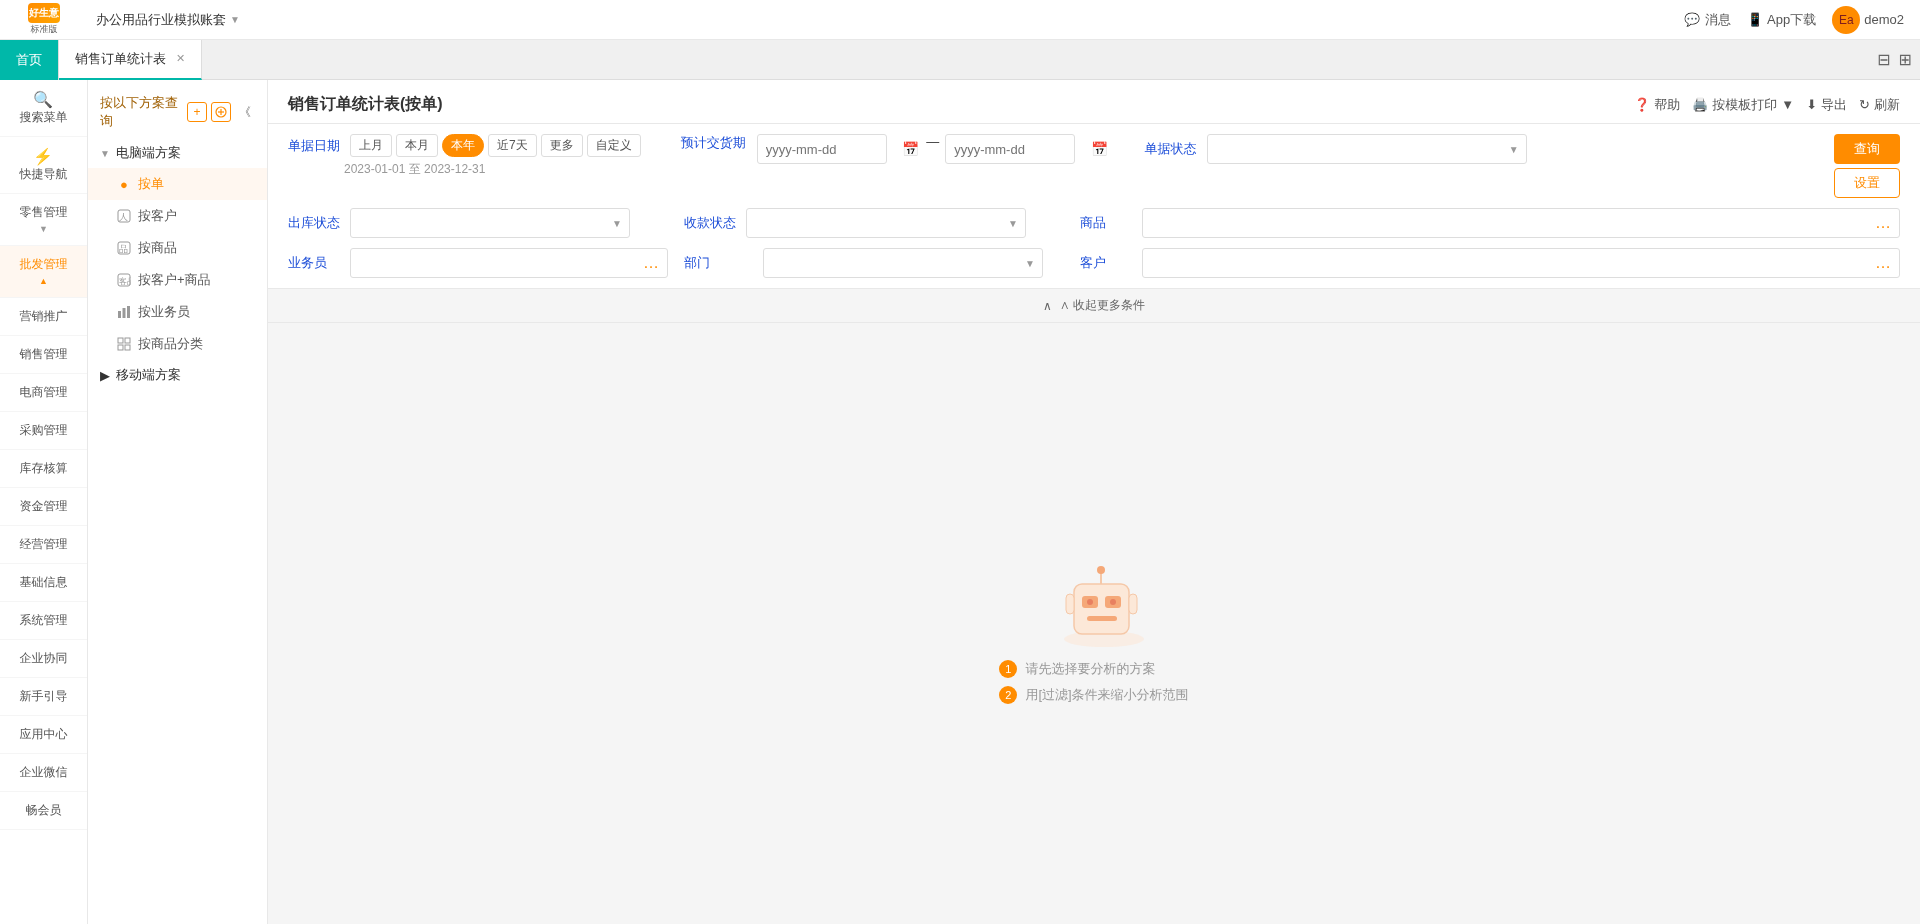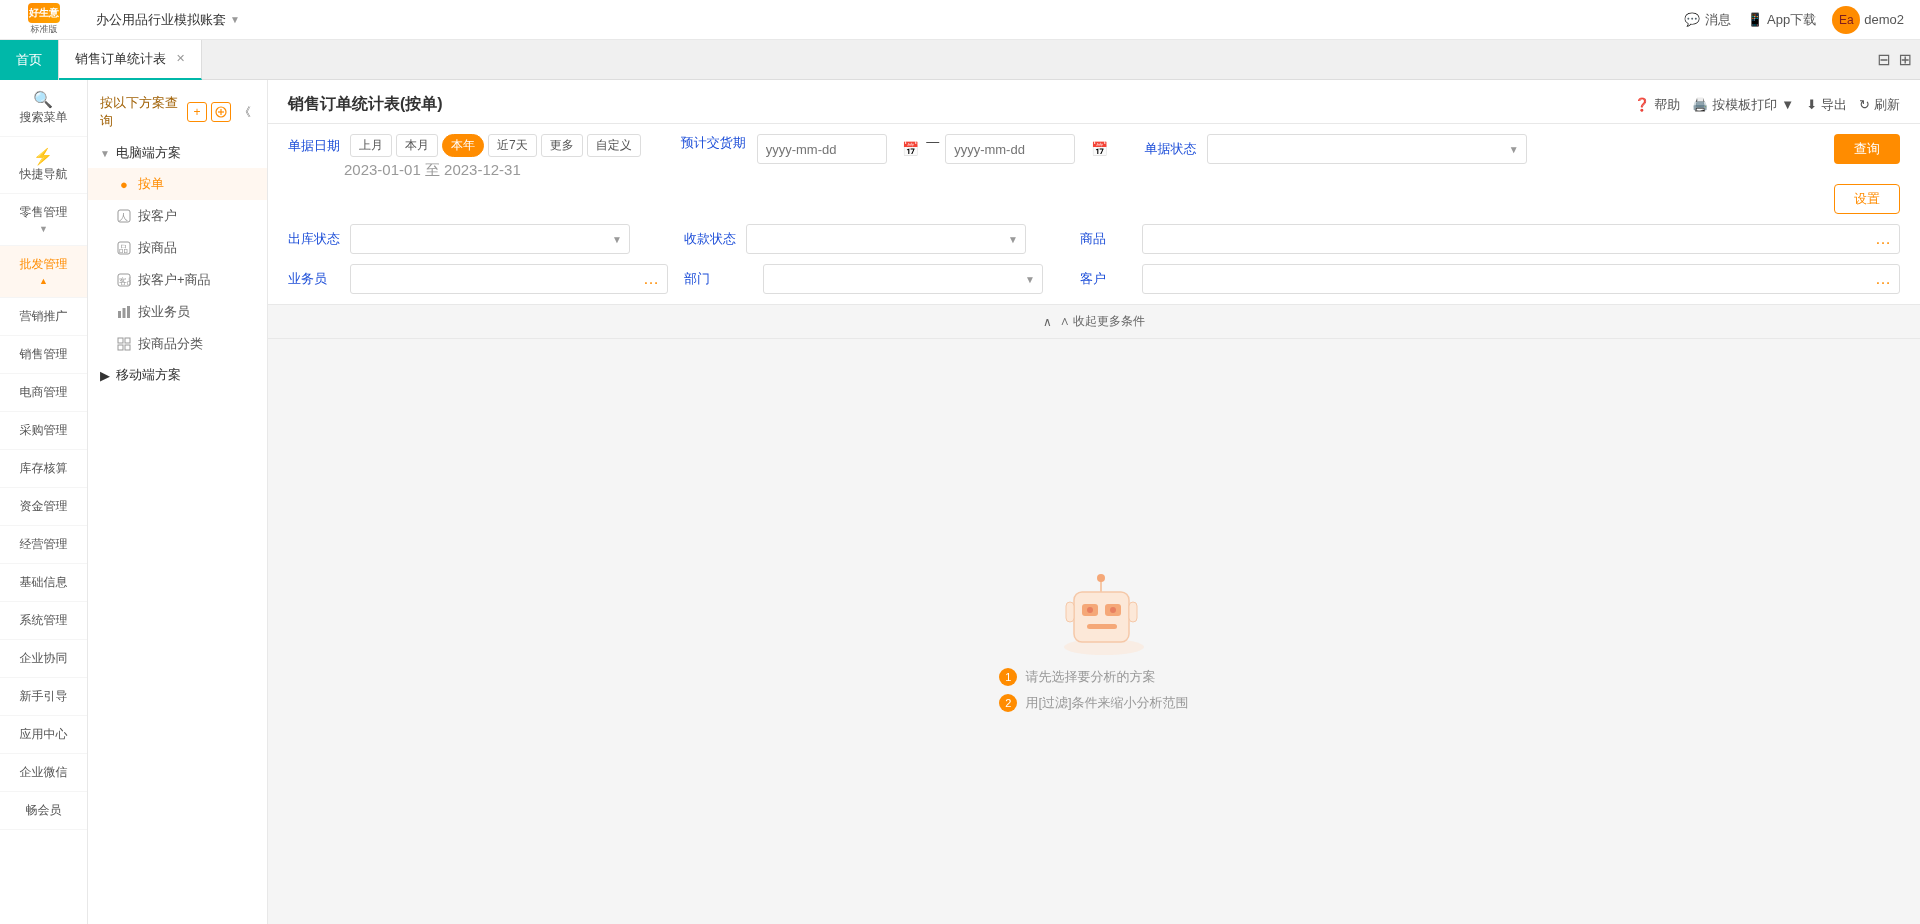--- a/index.html
+++ b/index.html
@@ -317,21 +317,21 @@
               <span class="filter-label">单据日期</span>
               <div class="filter-date-btns">
                 <button class="date-btn">上月</button>
                 <button class="date-btn">本月</button>
                 <button class="date-btn active">本年</button>
                 <button class="date-btn">近7天</button>
                 <button class="date-btn">更多</button>
                 <button class="date-btn">自定义</button>
               </div>
             </div>
-            <div style="font-size:15px;color:#999;margin-left:56px;">2023-01-01 至 2023-12-31</div>
+            <div style="font-size:12px;color:#999;margin-left:56px;">2023-01-01 至 2023-12-31</div>
           </div>
 
           <div style="display:flex;align-items:flex-start;gap:6px;margin-left:24px;">
             <span class="filter-label" style="min-width:70px;">预计交货期</span>
             <div class="date-input-wrap">
               <input type="text" class="date-input" placeholder="yyyy-mm-dd" style="">
               <span class="date-icon">📅</span>
             </div>
             <span class="dash">—</span>
             <div class="date-input-wrap">
@@ -343,21 +343,21 @@
           <div style="display:flex;align-items:center;gap:6px;margin-left:20px;flex:1;">
             <span class="filter-label">单据状态</span>
             <div class="filter-select-wrap" style="flex:1;max-width:320px;">
               <select>
                 <option value=""></option>
               </select>
               <span class="sel-arrow">▼</span>
             </div>
           </div>
 
-          <div style="display:flex;flex-direction:column;gap:20px;margin-left:auto;">
+          <div style="display:flex;flex-direction:column;gap:4px;margin-left:auto;">
             <button class="query-btn">查询</button>
             <button class="settings-btn">设置</button>
           </div>
         </div>
 
         <div style="display:flex;align-items:center;gap:16px;margin-bottom:10px;">
           <div style="display:flex;align-items:center;gap:6px;flex:1;max-width:380px;">
             <span class="filter-label">出库状态</span>
             <div class="filter-select-wrap" style="flex:1;">
               <select>

